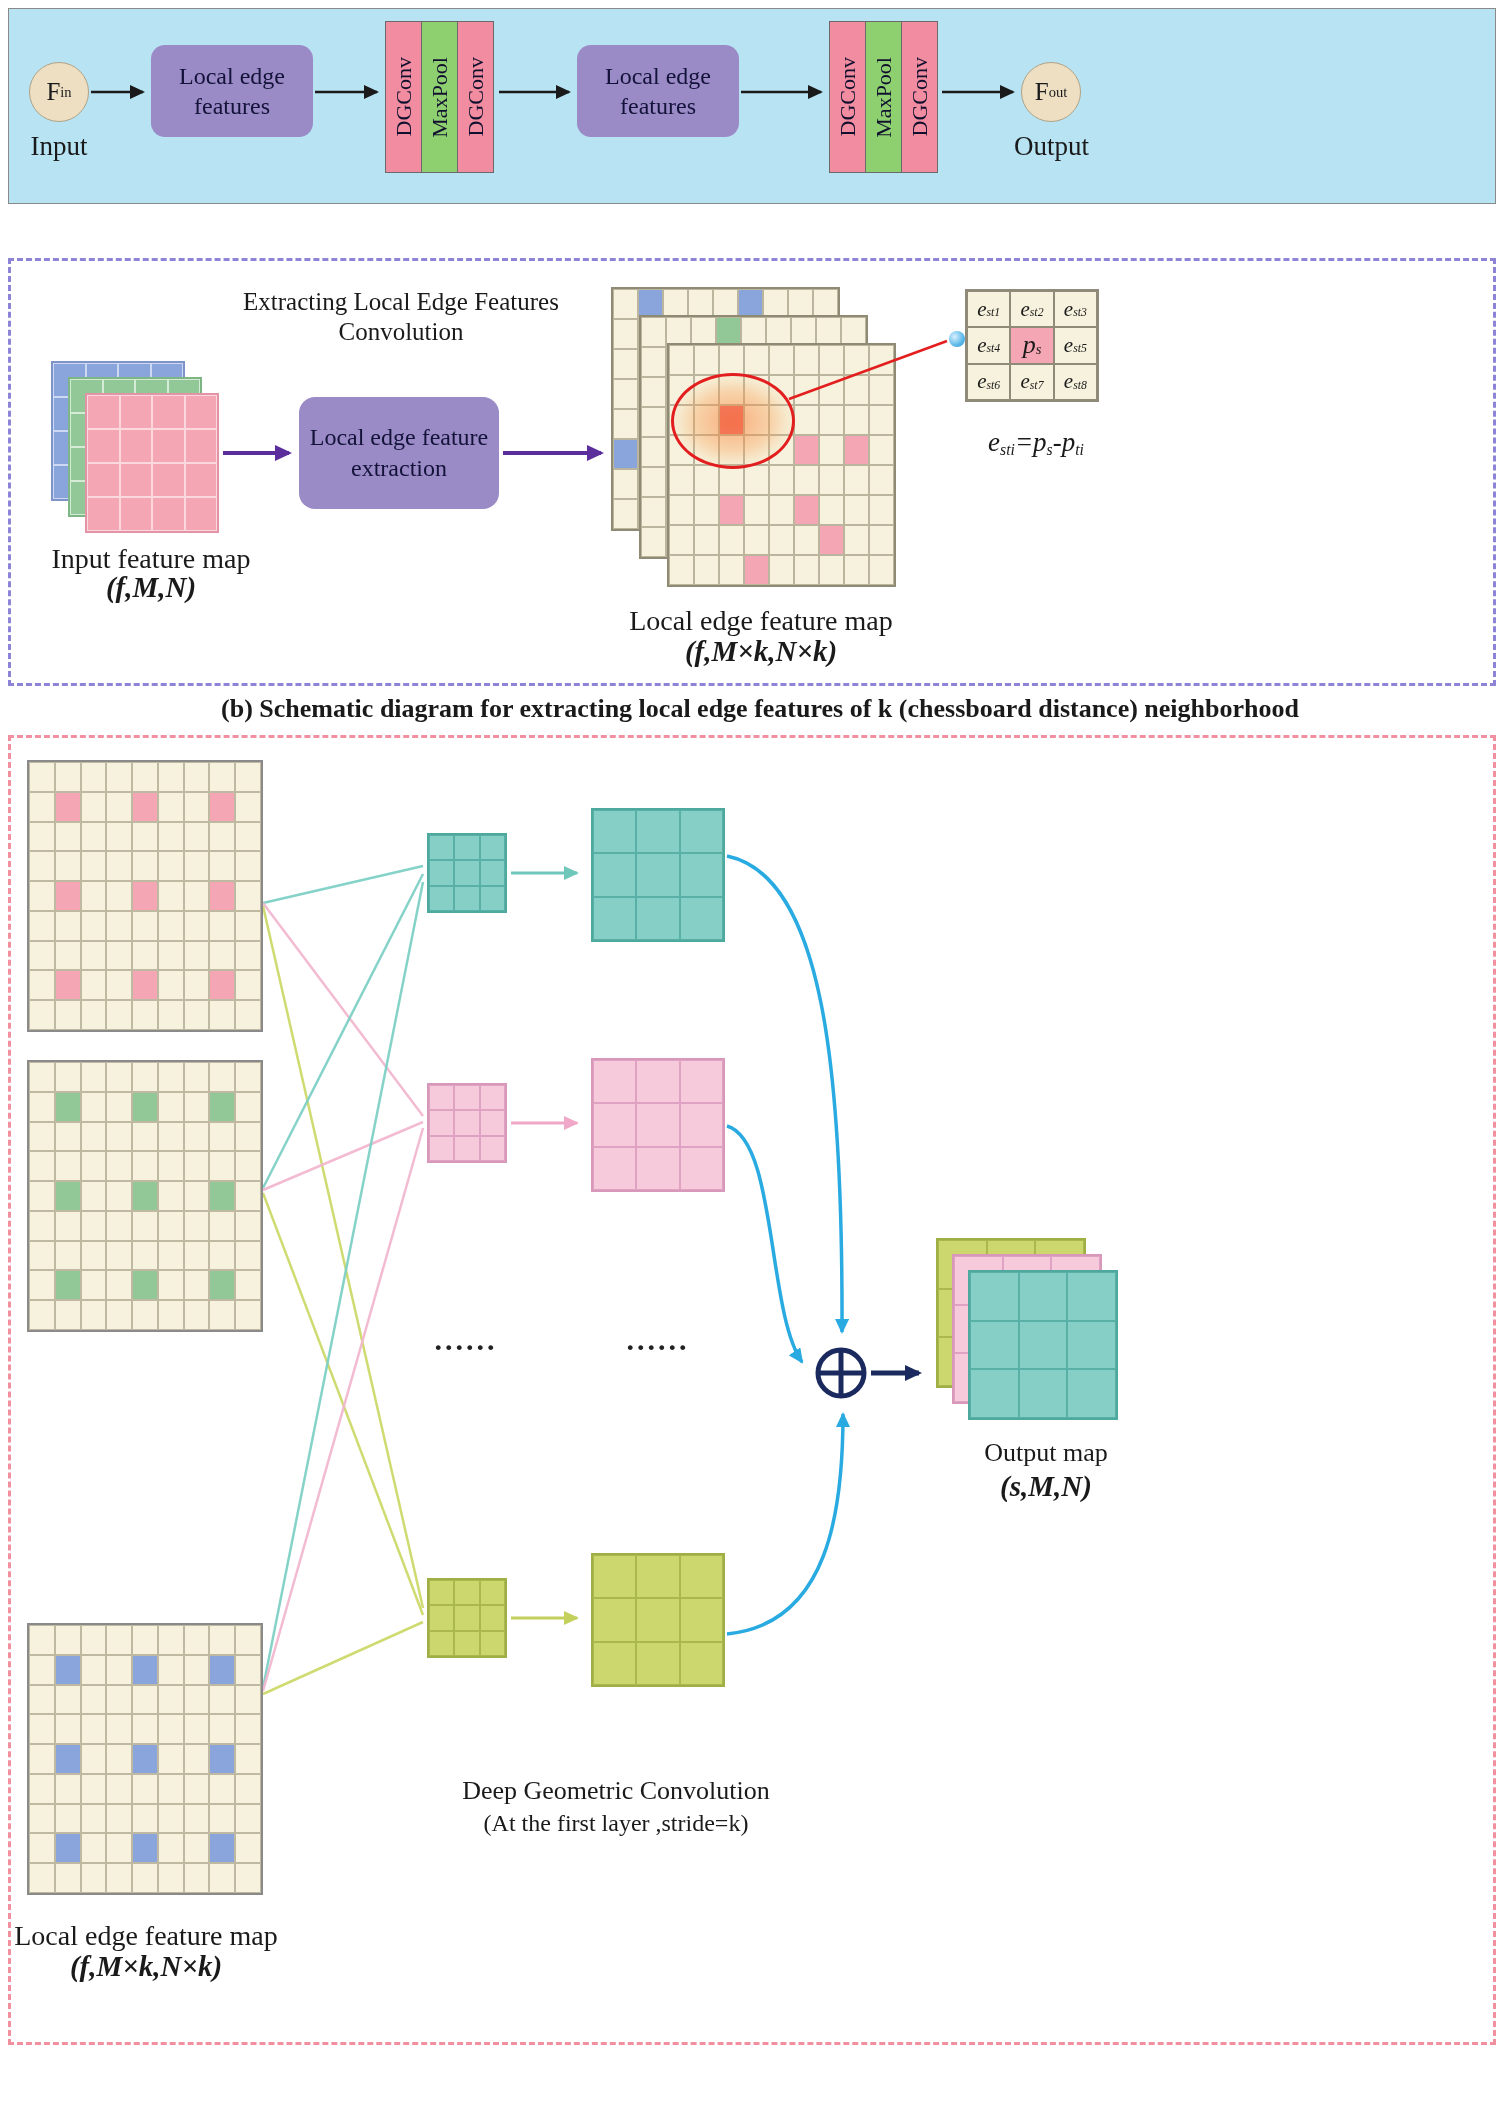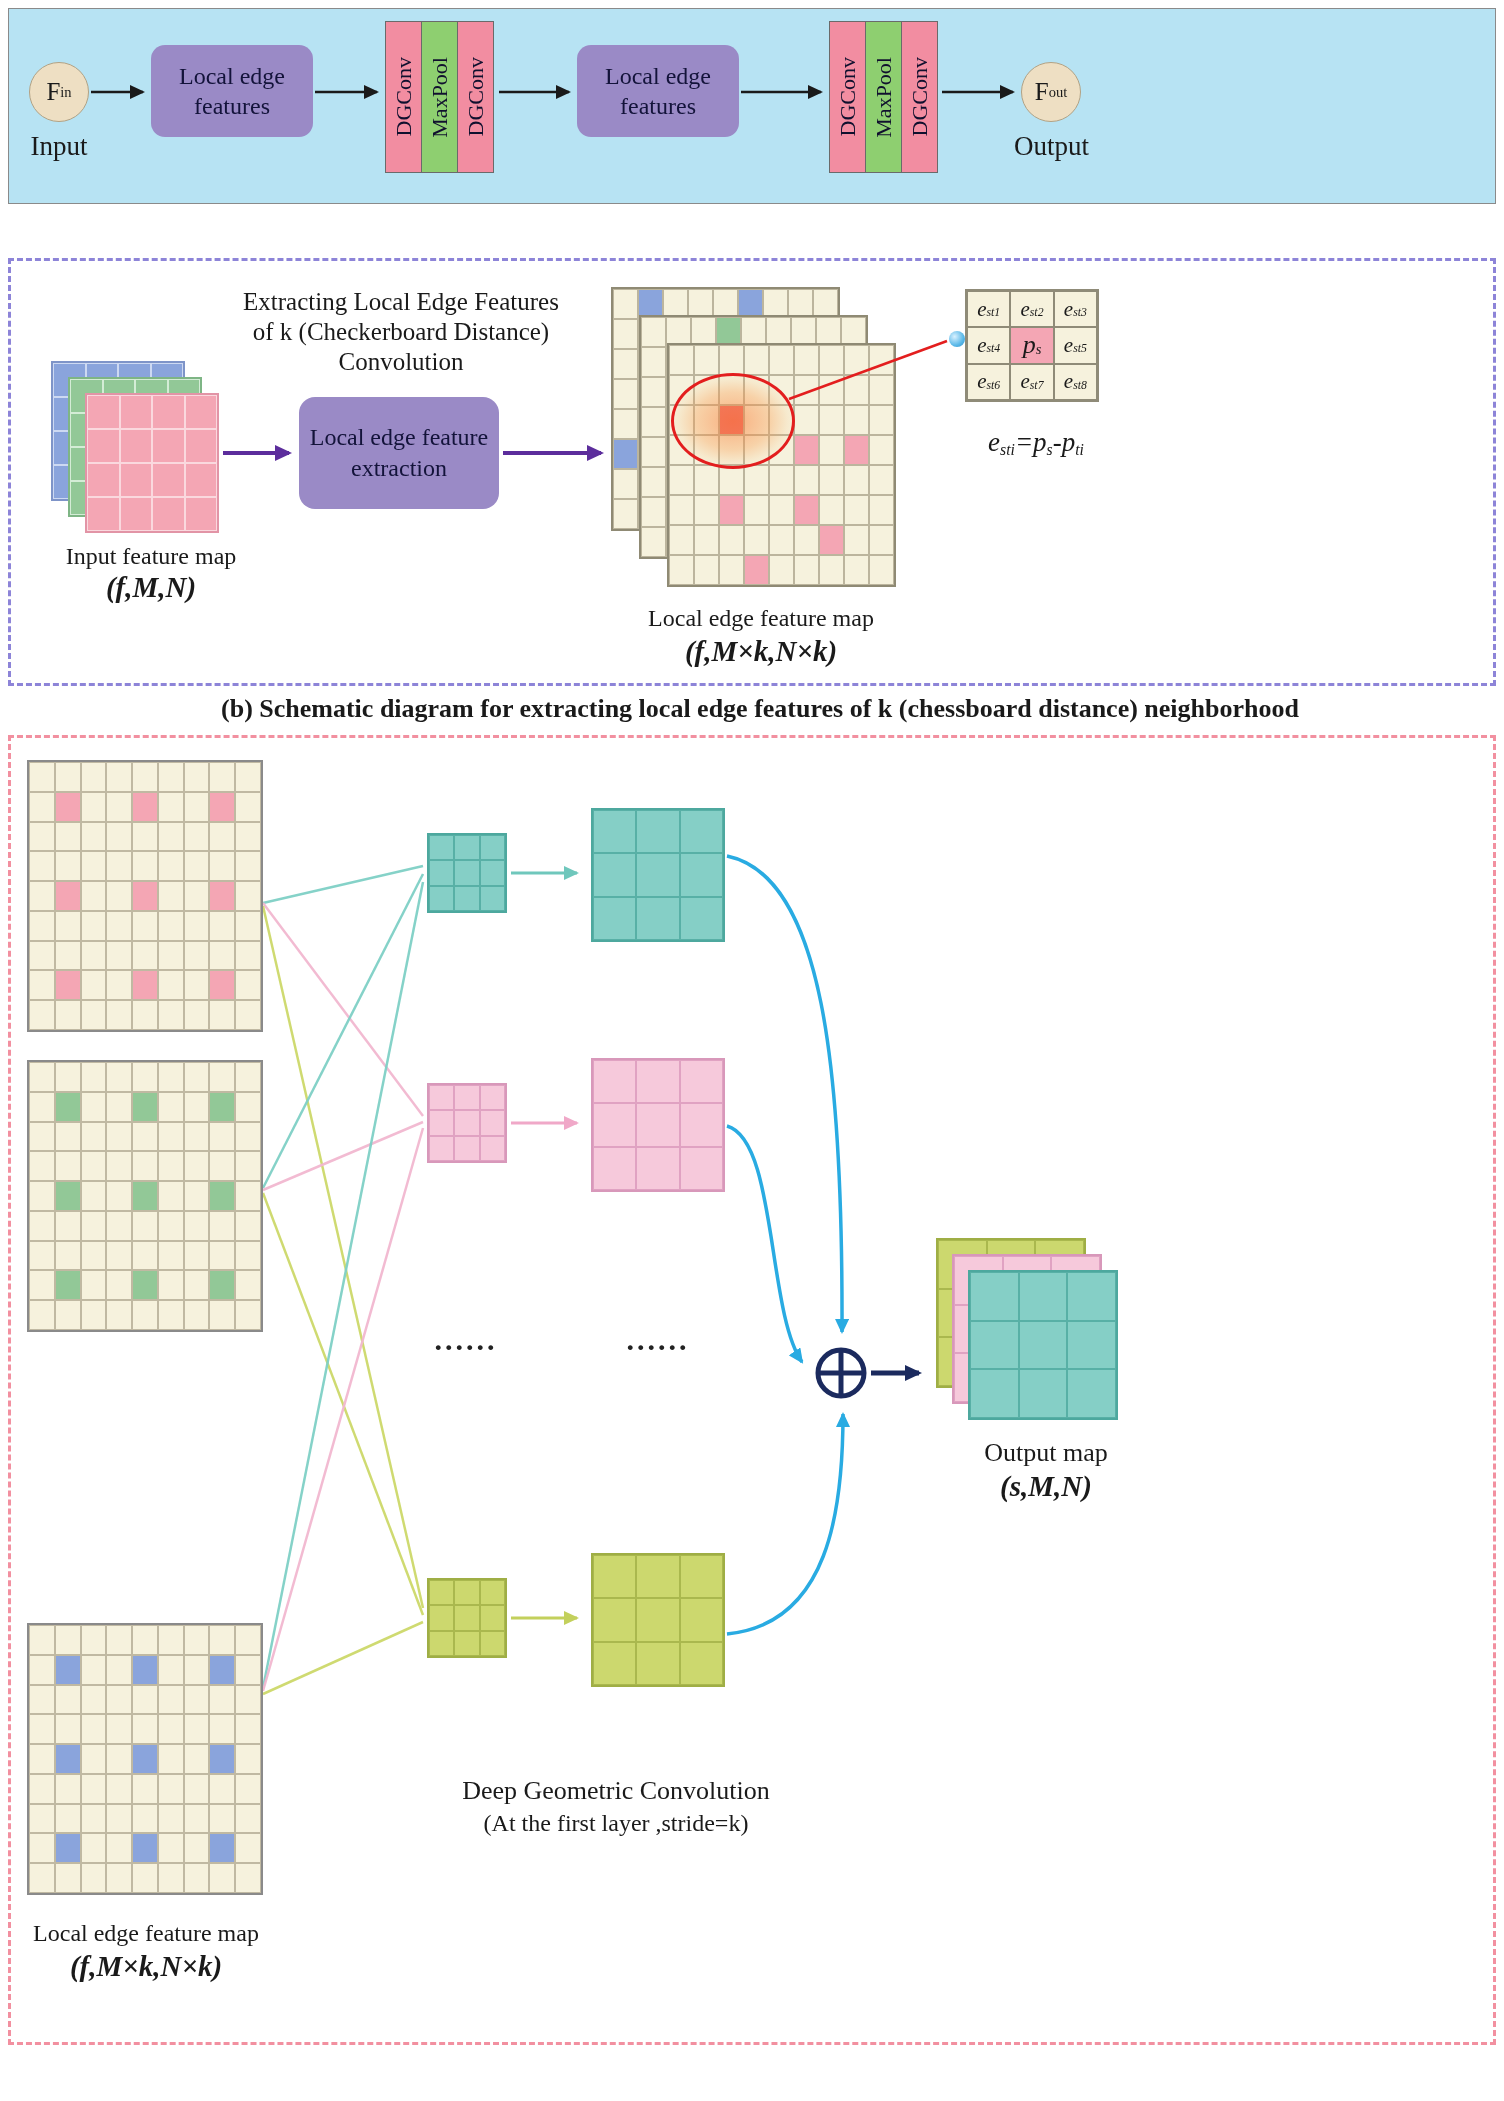--- a/index.html
+++ b/index.html
@@ -3,21 +3,21 @@
 <meta charset="utf-8">
 <style>
   * { margin:0; padding:0; box-sizing:border-box; }
   body { background:#ffffff; font-family:"Liberation Serif","DejaVu Serif",serif; color:#1a1a1a; }
   .page { position:relative; width:1504px; height:2101px; background:#ffffff; overflow:hidden; }
   .overlay { position:absolute; left:0; top:0; pointer-events:none; }
 
   
   .caption { position:absolute; left:0; width:1504px; text-align:center; font-weight:bold; font-size:26px; }
   .dims { font-style:italic; font-weight:bold; font-size:29px; }
-  .lbl { text-align:center; font-size:24px; }
+  .lbl { text-align:center; font-size:28px; }
   .grid-abs { position:absolute; }
 
   
   .panel-a { position:absolute; left:8px; top:8px; width:1488px; height:196px;
              background:#b7e3f3; border:1px solid #8a8a8a; }
   .node-circle { position:absolute; width:60px; height:60px; border-radius:50%;
                  background:#eedfc3; border:1px solid #b2a284;
                  display:flex; align-items:center; justify-content:center; font-size:25px; }
   #fin  { left:20px;  top:53px; }
   #fout { left:1012px; top:53px; }
@@ -203,21 +203,20 @@
         <sub>out</sub>
     </div>
     <div class="io-label" id="output-label">Output</div>
 
   </section>
 
 
   <section class="panel-b">
     <div class="pb-heading">
       <span>Extracting Local Edge Features</span>
-      <span>of k (Checkerboard Distance)</span>
       <span>Convolution</span>
     </div>
 
     <div class="grid-abs" id="b-in-blue" style="display: grid; grid-template-columns: repeat(4, 1fr); grid-template-rows: repeat(4, 1fr);">
         <div style="background: rgb(138, 164, 220); border: 1px solid rgb(205, 217, 242);"></div>
         <div style="background: rgb(138, 164, 220); border: 1px solid rgb(205, 217, 242);"></div>
         <div style="background: rgb(138, 164, 220); border: 1px solid rgb(205, 217, 242);"></div>
         <div style="background: rgb(138, 164, 220); border: 1px solid rgb(205, 217, 242);"></div>
         <div style="background: rgb(138, 164, 220); border: 1px solid rgb(205, 217, 242);"></div>
         <div style="background: rgb(138, 164, 220); border: 1px solid rgb(205, 217, 242);"></div>

